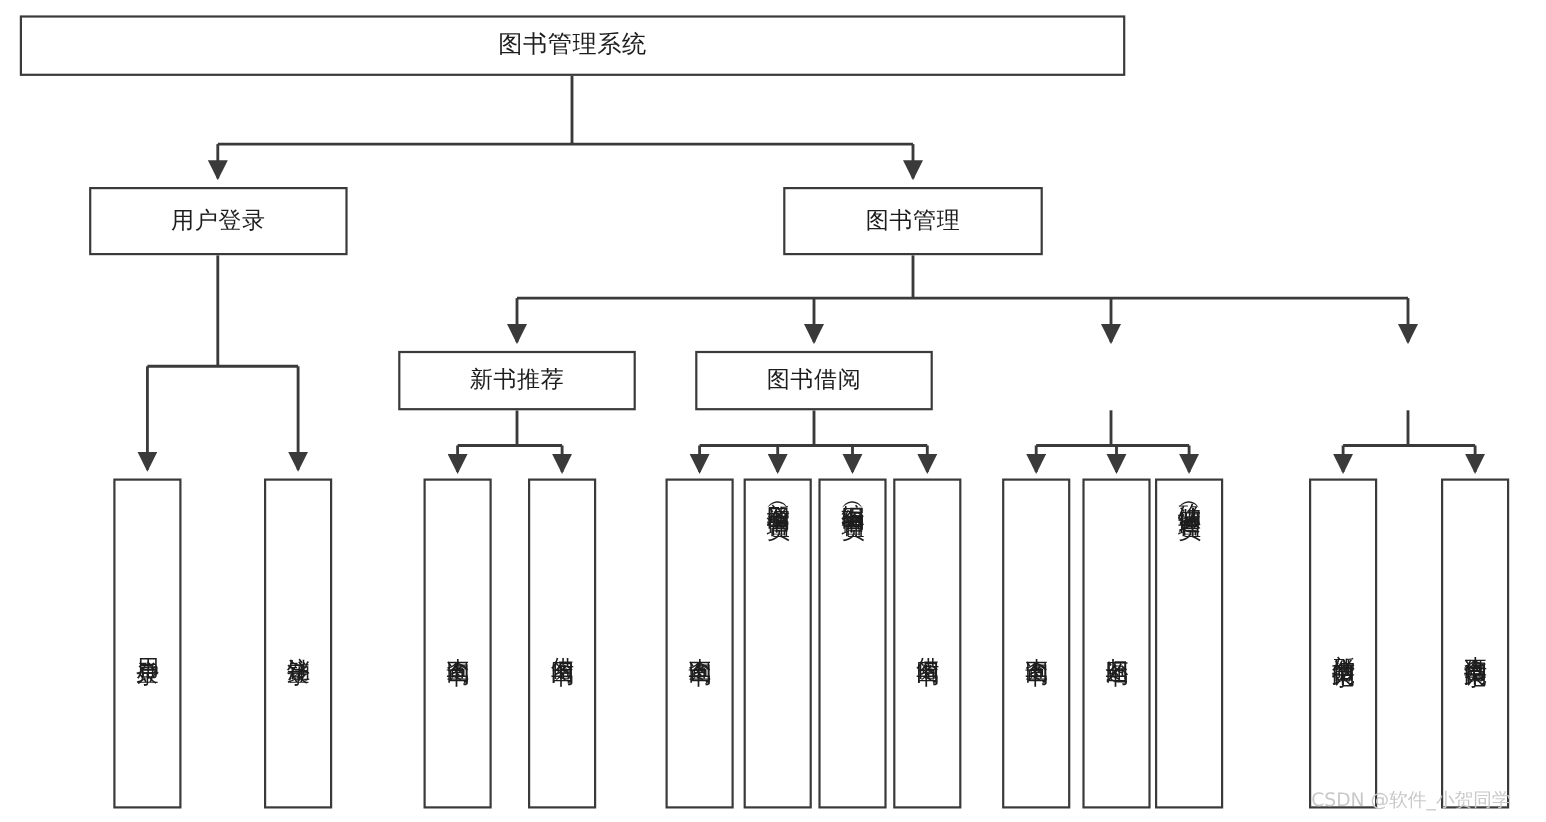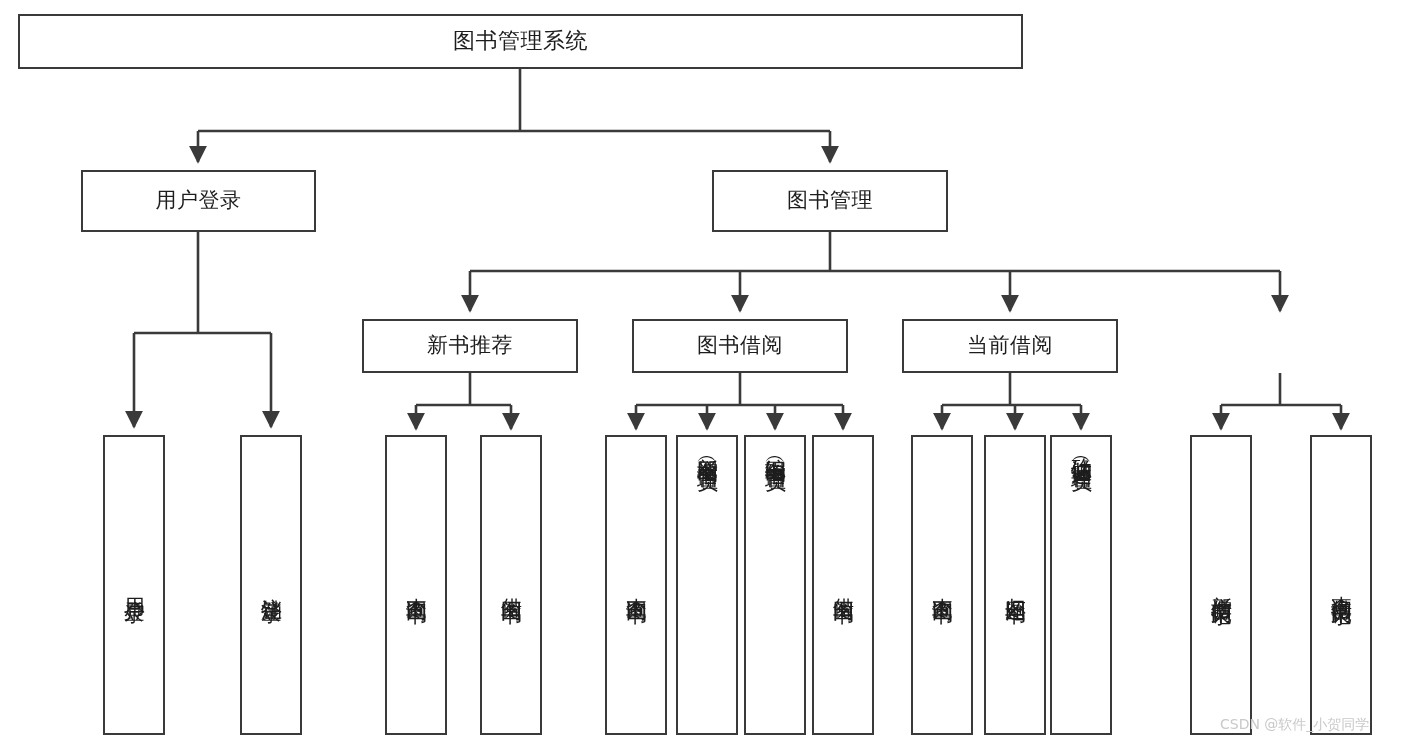--- a/index.html
+++ b/index.html
@@ -65,24 +65,23 @@
     white-space: nowrap;
     max-height: 100%;
   }
   
   .node.v.long {
     align-items: flex-start;
   }
   .watermark {
     position: absolute;
     color: #c9c9c9;
-    font-size: 14px;
+    font-size: 17px;
     white-space: nowrap;
     user-select: none;
-    margin-left: 28px;
   }
 </style>
 </head>
 <body>
 
 <div id="canvas">
 
   <svg id="edges" viewBox="0 0 1405 747" width="1405" height="747" aria-hidden="true">
     <defs>
       <marker id="arrow" viewBox="0 0 10 10" refX="9" refY="5" markerWidth="7" markerHeight="7" orient="auto-start-reverse">
@@ -143,23 +142,20 @@
   <div class="node h" style="left: 712px; top: 170px; width: 236px; height: 62px; border-color: rgb(58, 58, 58); background: rgb(255, 255, 255); color: rgb(29, 29, 29);">
     <span class="lbl">图书管理</span>
   </div>
 
   <div class="node h" style="left: 632px; top: 319px; width: 216px; height: 54px; border-color: rgb(58, 58, 58); background: rgb(255, 255, 255); color: rgb(29, 29, 29);">
     <span class="lbl">图书借阅</span>
   </div>
   <div class="node h" style="left: 362px; top: 319px; width: 216px; height: 54px; border-color: rgb(58, 58, 58); background: rgb(255, 255, 255); color: rgb(29, 29, 29);">
     <span class="lbl">新书推荐</span>
   </div>
-  <div class="node h" style="left: 902px; top: 319px; width: 216px; height: 54px; border-color: rgb(58, 58, 58); background: rgb(255, 255, 255); color: rgb(29, 29, 29);">
-    <span class="lbl">当前借阅</span>
-  </div>
 
   <div class="node v" style="left: 103px; top: 435px; width: 62px; height: 300px; border-color: rgb(58, 58, 58); background: rgb(255, 255, 255); color: rgb(29, 29, 29);">
     <span class="lbl">用户登录</span>
   </div>
   <div class="node v" style="left: 240px; top: 435px; width: 62px; height: 300px; border-color: rgb(58, 58, 58); background: rgb(255, 255, 255); color: rgb(29, 29, 29);">
     <span class="lbl">注销登录</span>
   </div>
   <div class="node v" style="left: 385px; top: 435px; width: 62px; height: 300px; border-color: rgb(58, 58, 58); background: rgb(255, 255, 255); color: rgb(29, 29, 29);">
     <span class="lbl">查询图书</span>
   </div>

